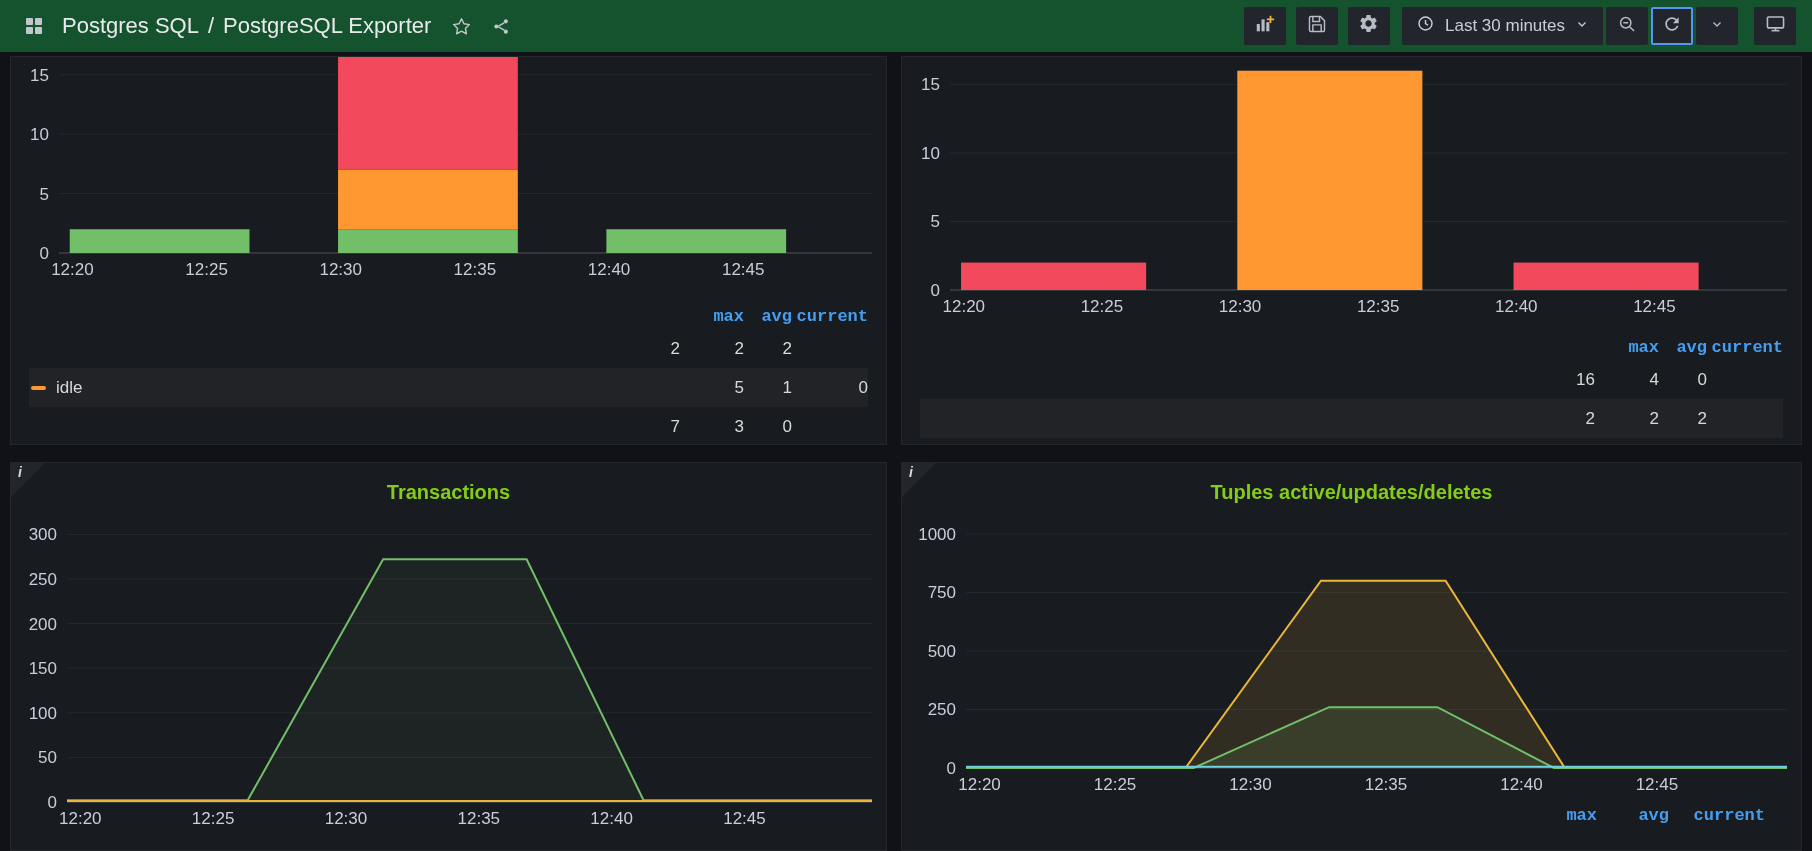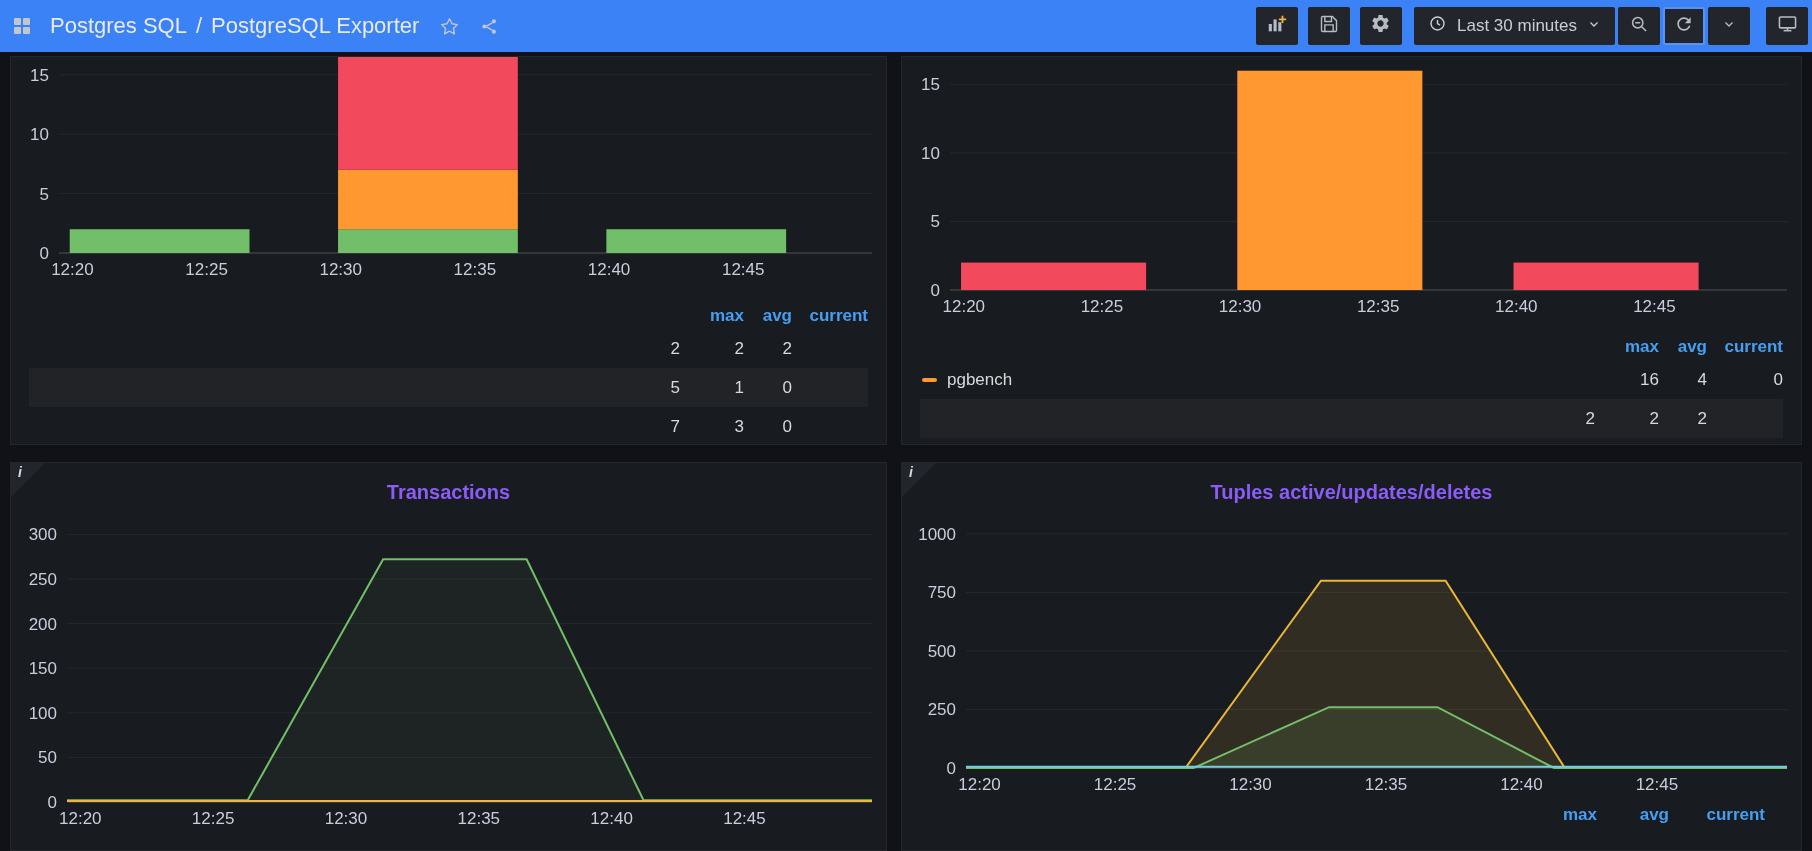--- a/index.html
+++ b/index.html
@@ -1,59 +1,59 @@
 <!DOCTYPE html>
 <html><head>
 <meta charset="utf-8">
 <style>
   *{box-sizing:border-box;margin:0;padding:0;}
   html,body{width:1812px;height:851px;}
   body{background:#111217;font-family:"Liberation Sans","DejaVu Sans",sans-serif;color:#d8d9da;overflow:hidden;}
   #app{position:relative;width:1812px;height:851px;}
 
   
-  .navbar{position:absolute;top:0;left:0;right:0;height:52px;display:flex;align-items:center;justify-content:space-between;padding:0 4px;background:#3b82f6;}
+  .navbar{position:absolute;top:0;left:0;right:0;height:52px;display:flex;align-items:center;justify-content:space-between;padding:0 16px;background:#14532d;}
   .nav-left{display:flex;align-items:center;gap:4px;}
   .icon-plain{background:none;border:none;color:#c2c7cd;display:flex;align-items:center;justify-content:center;width:36px;height:36px;cursor:pointer;}
   .dash-title{font-size:22px;font-weight:400;color:#e9eaec;margin:0 8px 0 6px;display:flex;gap:9px;align-items:center;cursor:pointer;white-space:nowrap;}
   .nav-right{display:flex;align-items:center;}
   .tool-btn{height:38px;min-width:42px;background:#22252b;border:none;border-radius:2px;display:flex;align-items:center;justify-content:center;color:#b6bcc4;cursor:pointer;font-size:17px;margin-left:10px;}
   .tool-group{display:flex;align-items:center;margin-left:12px;}
   .tool-group .tool-btn{margin-left:3px;}
   .time-btn{padding:0 14px;gap:10px;color:#c9ced6;}
   .refresh-btn{border:2px solid #5794f2;}
   .monitor-btn{margin-left:16px;}
 
   
   .panel{position:absolute;background:#181b1f;border:1px solid #23262b;display:flex;flex-direction:column;overflow:hidden;}
   #p0{left:10px;top:56px;width:877px;height:389px;}
   #p1{left:901px;top:56px;width:901px;height:389px;}
   #p2{left:10px;top:462px;width:877px;height:389px;}
   #p3{left:901px;top:462px;width:901px;height:389px;}
 
   .panel-head{position:relative;height:58px;display:flex;align-items:center;justify-content:center;flex:none;}
-  .panel-title{font-size:20px;font-weight:700;color:#8b5cf6;cursor:pointer;}
+  .panel-title{font-size:20px;font-weight:700;color:#84cc16;cursor:pointer;}
   .panel-corner{position:absolute;top:0;left:0;width:0;height:0;border-top:34px solid #22252b;border-right:34px solid transparent;z-index:3;cursor:pointer;}
   .corner-i{position:absolute;top:-33px;left:7px;font-size:14px;font-weight:700;color:#d8d9da;font-style:italic;}
 
   .chart{width:100%;display:block;flex:none;}
   #p0 .chart{height:224px;}
   #p1 .chart{height:261px;}
   #p2 .chart{height:309px;}
   #p3 .chart{height:275px;}
   .chart text.tick{fill:#ccccdc;font-size:17px;font-family:"Liberation Sans","DejaVu Sans",sans-serif;}
 
   
   .legend{padding:0 18px;font-size:17px;flex:none;}
   #p0 .legend{margin-top:22px;}
   #p1 .legend{margin-top:16px;}
   #p3 .legend{margin-top:6px;padding-right:36px;}
   .lg-head,.lg-row{display:grid;grid-template-columns:1fr 64px 48px 76px;align-items:center;}
   #p3 .lg-head{grid-template-columns:1fr 84px 72px 96px;}
-  .lg-head{height:26px;color:#449ff2;font-weight:700;}
+  .lg-head{height:26px;color:#449ff2;font-weight:700;font-family:Liberation Mono, monospace;}
   .lg-col{text-align:right;cursor:pointer;}
   .lg-row{height:39px;color:#d8d9da;}
   .lg-row.striped{background:rgba(255,255,255,0.04);}
   .lg-label{display:flex;align-items:center;gap:10px;cursor:pointer;padding-left:2px;}
   .swatch{display:inline-block;width:15px;height:4px;border-radius:2px;flex:none;}
   .lg-val{text-align:right;}
 </style>
 </head>
 <body>
 
@@ -199,20 +199,21 @@
           <span class="lg-col">max</span>
           <span class="lg-col">avg</span>
           <span class="lg-col">current</span>
         </div>
         <div class="lg-row">
           <span class="lg-val">2</span>
           <span class="lg-val">2</span>
           <span class="lg-val">2</span>
         </div>
         <div class="lg-row striped">
+          <span class="lg-label"><i class="swatch" style="background: rgb(255, 152, 48);"></i>idle</span>
           <span class="lg-val">5</span>
           <span class="lg-val">1</span>
           <span class="lg-val">0</span>
         </div>
         <div class="lg-row">
           <span class="lg-val">7</span>
           <span class="lg-val">3</span>
           <span class="lg-val">0</span>
         </div>
       </div>
@@ -240,21 +241,20 @@
         <rect x="611.5247524752477" y="205.58823529411765" width="185.07920792079358" height="27.411764705882348" fill="#f2495c"></rect>
       </svg>
     <div class="legend">
         <div class="lg-head">
           <span></span>
           <span class="lg-col">max</span>
           <span class="lg-col">avg</span>
           <span class="lg-col">current</span>
         </div>
         <div class="lg-row">
-          <span class="lg-label"><i class="swatch" style="background: rgb(255, 152, 48);"></i>pgbench</span>
           <span class="lg-val">16</span>
           <span class="lg-val">4</span>
           <span class="lg-val">0</span>
         </div>
         <div class="lg-row striped">
           <span class="lg-val">2</span>
           <span class="lg-val">2</span>
           <span class="lg-val">2</span>
         </div>
       </div>

